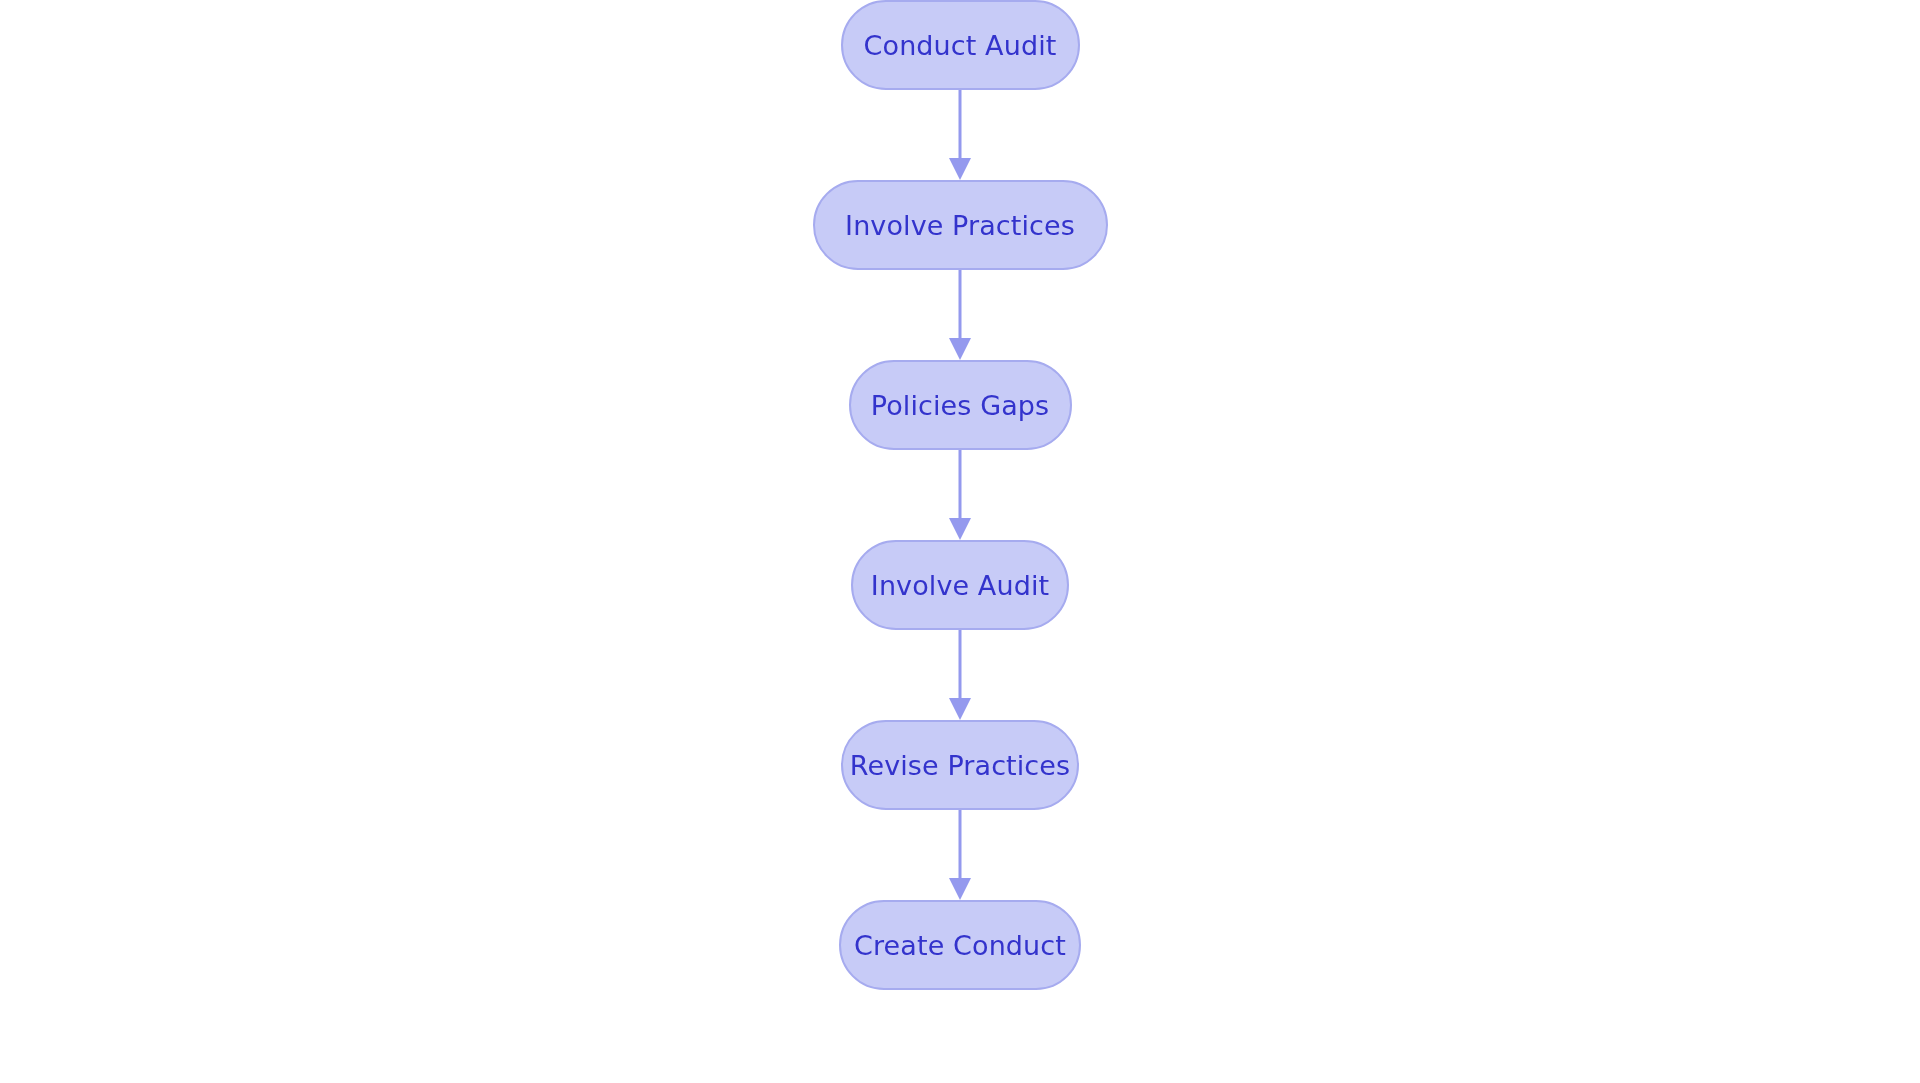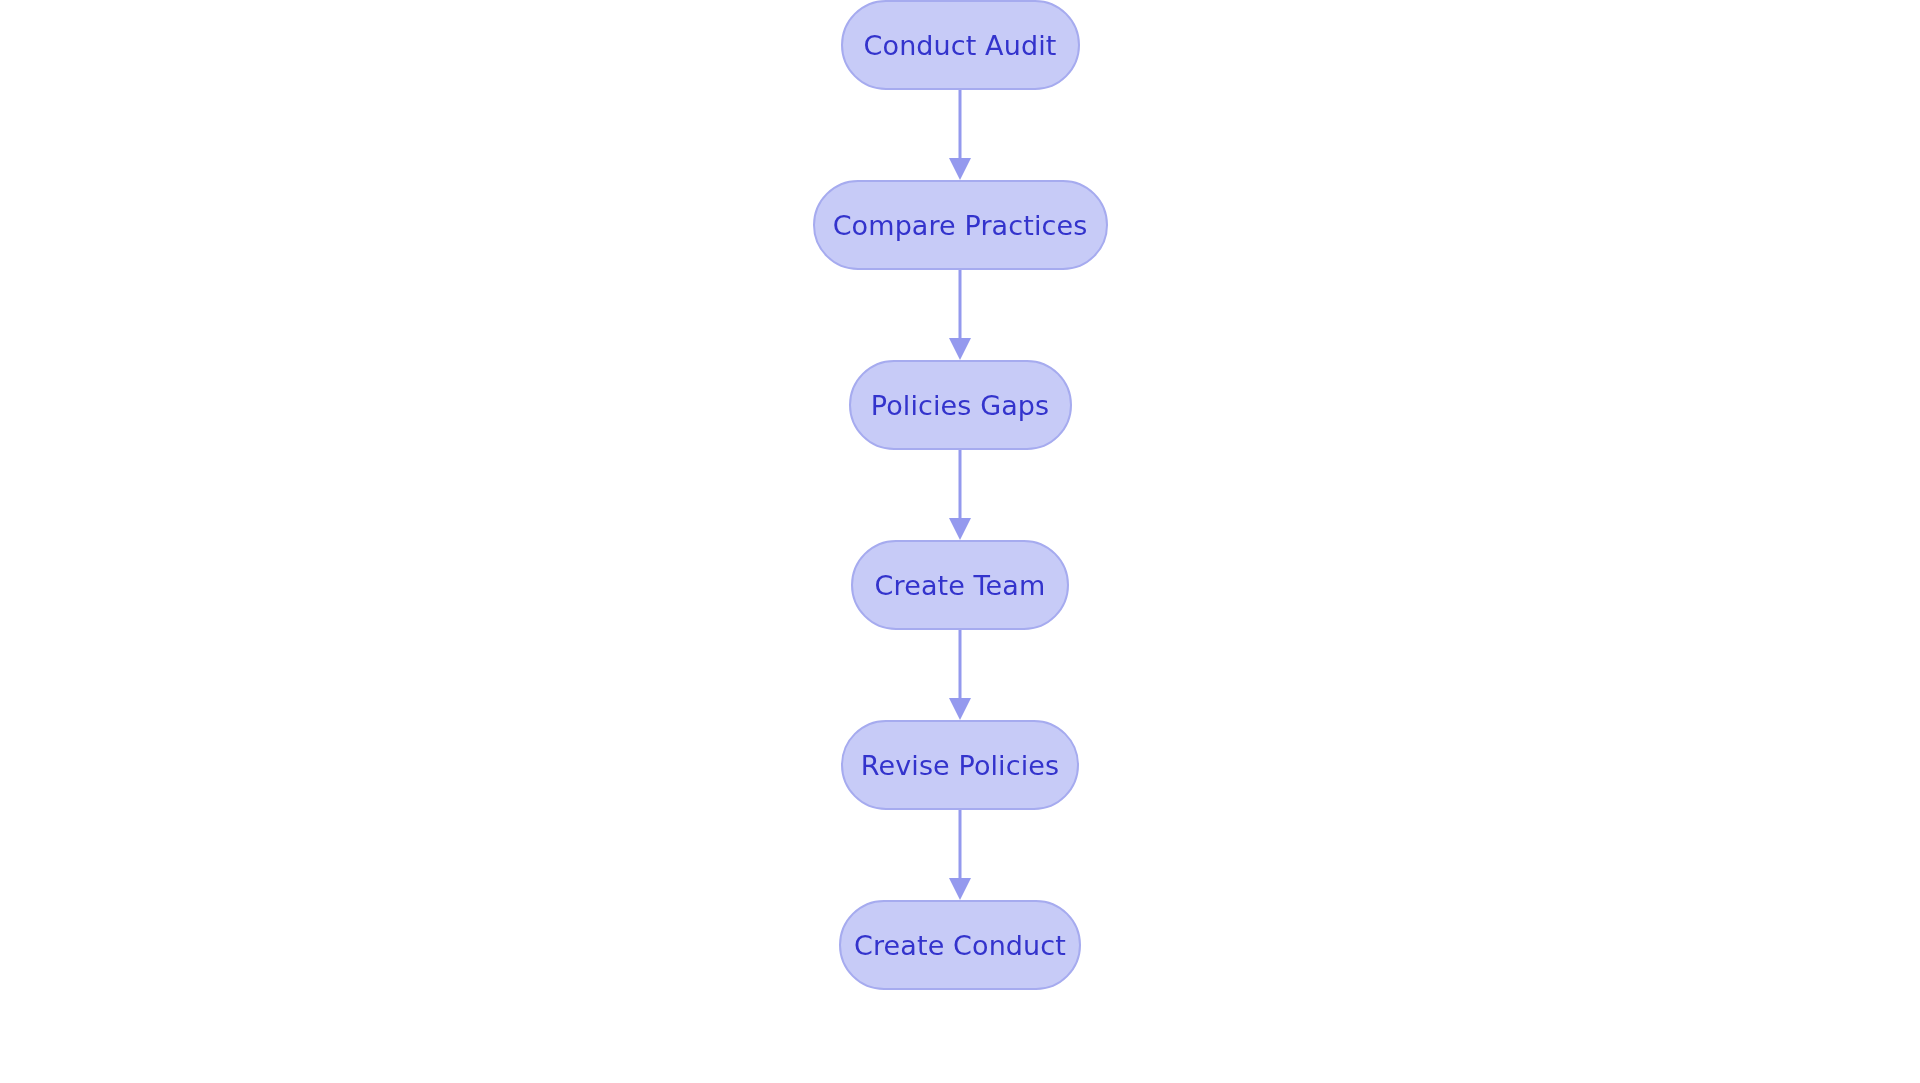--- a/index.html
+++ b/index.html
@@ -100,48 +100,48 @@
     <div class="flow-node w-conduct-audit">
       <span class="flow-node-label">Conduct Audit</span>
     </div>
 
     <div class="flow-connector">
       <div class="connector-stem"></div>
       <div class="connector-head"></div>
     </div>
 
     <div class="flow-node w-compare-practices">
-      <span class="flow-node-label">Compare Practices</span>
+      <span class="flow-node-label">Involve Practices</span>
     </div>
 
     <div class="flow-connector">
       <div class="connector-stem"></div>
       <div class="connector-head"></div>
     </div>
 
     <div class="flow-node w-identify-gaps">
       <span class="flow-node-label">Policies Gaps</span>
     </div>
 
     <div class="flow-connector">
       <div class="connector-stem"></div>
       <div class="connector-head"></div>
     </div>
 
     <div class="flow-node w-involve-team">
-      <span class="flow-node-label">Create Team</span>
+      <span class="flow-node-label">Involve Audit</span>
     </div>
 
     <div class="flow-connector">
       <div class="connector-stem"></div>
       <div class="connector-head"></div>
     </div>
 
     <div class="flow-node w-revise-policies">
-      <span class="flow-node-label">Revise Policies</span>
+      <span class="flow-node-label">Revise Practices</span>
     </div>
 
     <div class="flow-connector">
       <div class="connector-stem"></div>
       <div class="connector-head"></div>
     </div>
 
     <div class="flow-node w-create-manual">
       <span class="flow-node-label">Create Conduct</span>
     </div>

